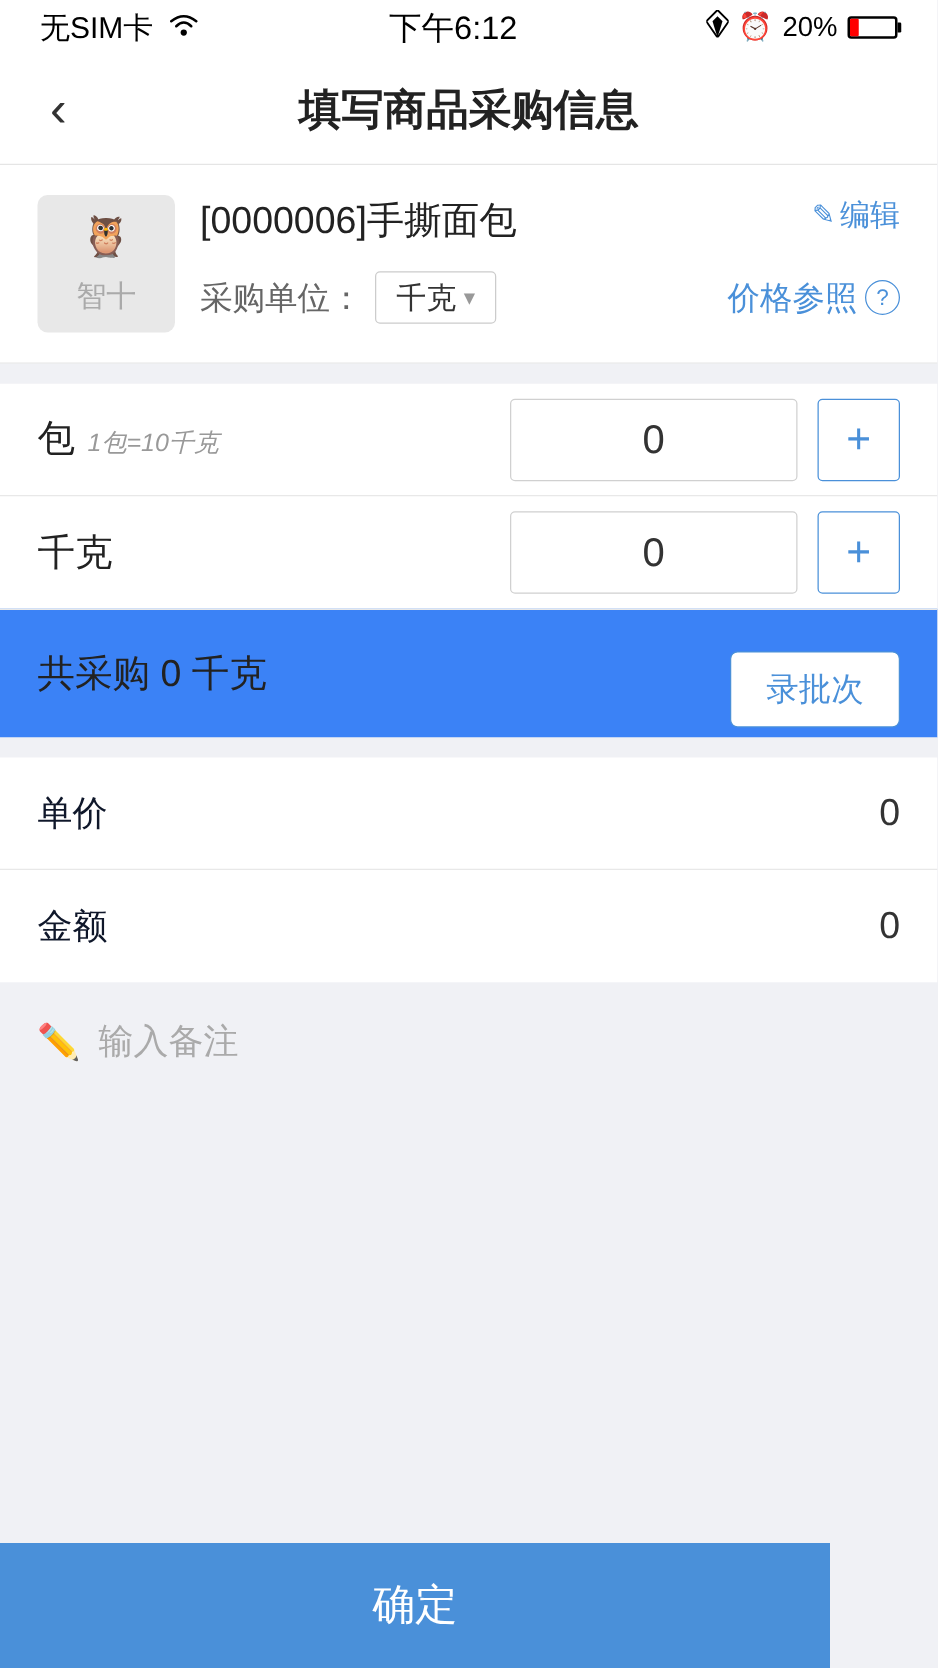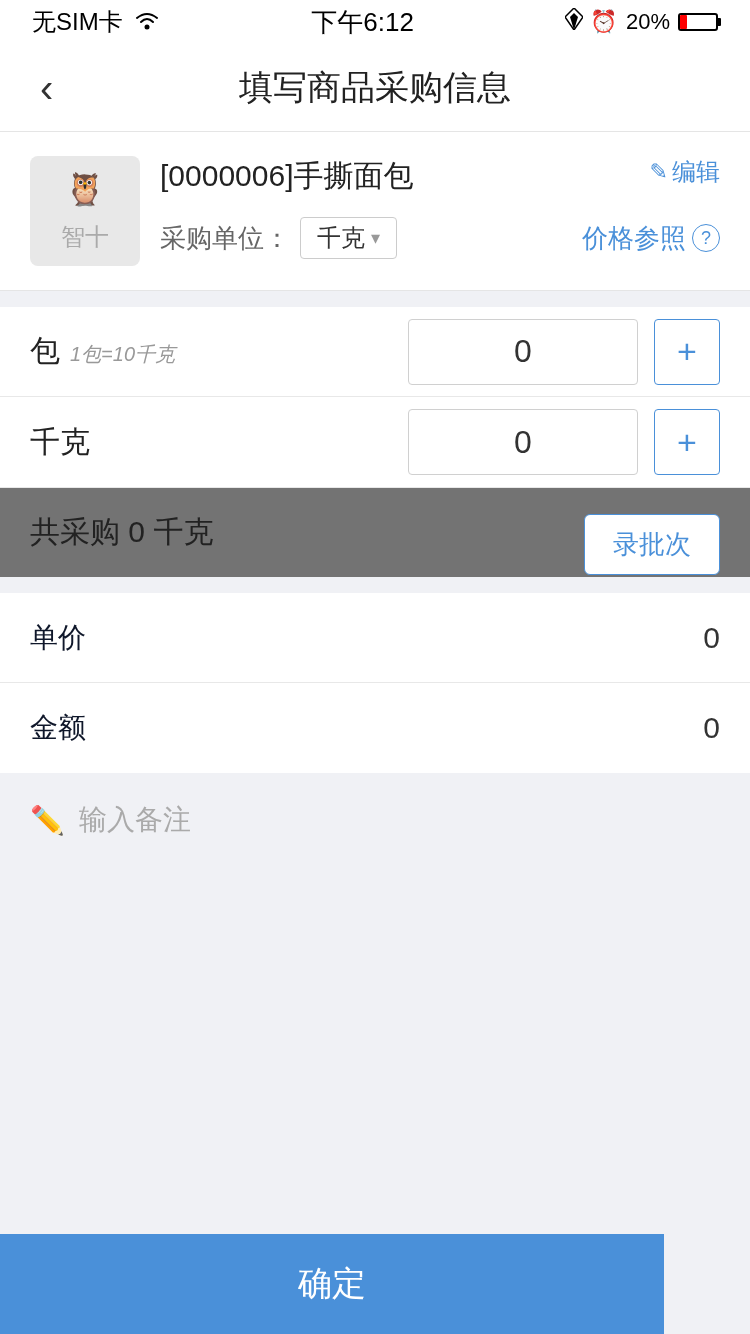--- a/index.html
+++ b/index.html
@@ -50,21 +50,21 @@
       color: #333;
       cursor: pointer;
       line-height: 1;
       padding: 10px;
     }
     .nav-title {
       position: absolute;
       left: 50%;
       transform: translateX(-50%);
       font-size: 34px;
-      font-weight: 400;
+      font-weight: 700;
       color: #222;
     }
 
     
     .product-card {
       background: #fff;
       padding: 24px 30px;
       margin-top: 0;
       display: flex;
       align-items: flex-start;
@@ -165,26 +165,26 @@
       background: #fff;
       border: 1px solid #4a90d9;
       border-radius: 4px;
       display: flex; align-items: center; justify-content: center;
       font-size: 34px; color: #4a90d9;
       cursor: pointer;
     }
 
     
     .total-row {
-      background: #737373;
+      background: #3b82f6;
       display: flex;
       align-items: center;
       justify-content: space-between;
       padding: 0 30px;
-      height: 90px;
+      height: 103px;
       border-top: 1px solid #e8e8e8;
     }
     .total-text { font-size: 30px; color: #222; }
     .batch-btn {
       border: 1px solid #4a90d9;
       border-radius: 6px;
       padding: 12px 28px;
       font-size: 26px;
       color: #4a90d9;
       background: #fff;

